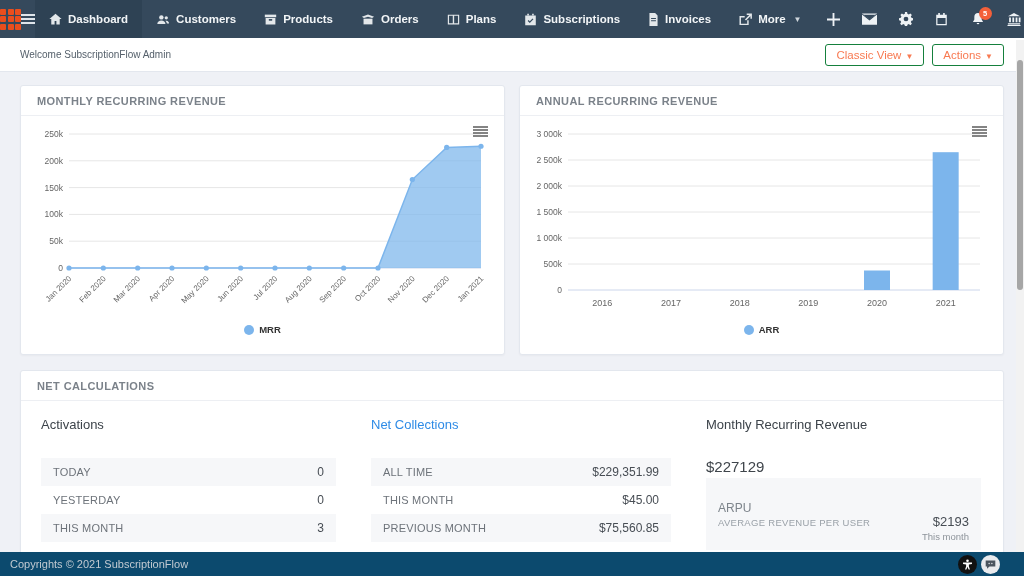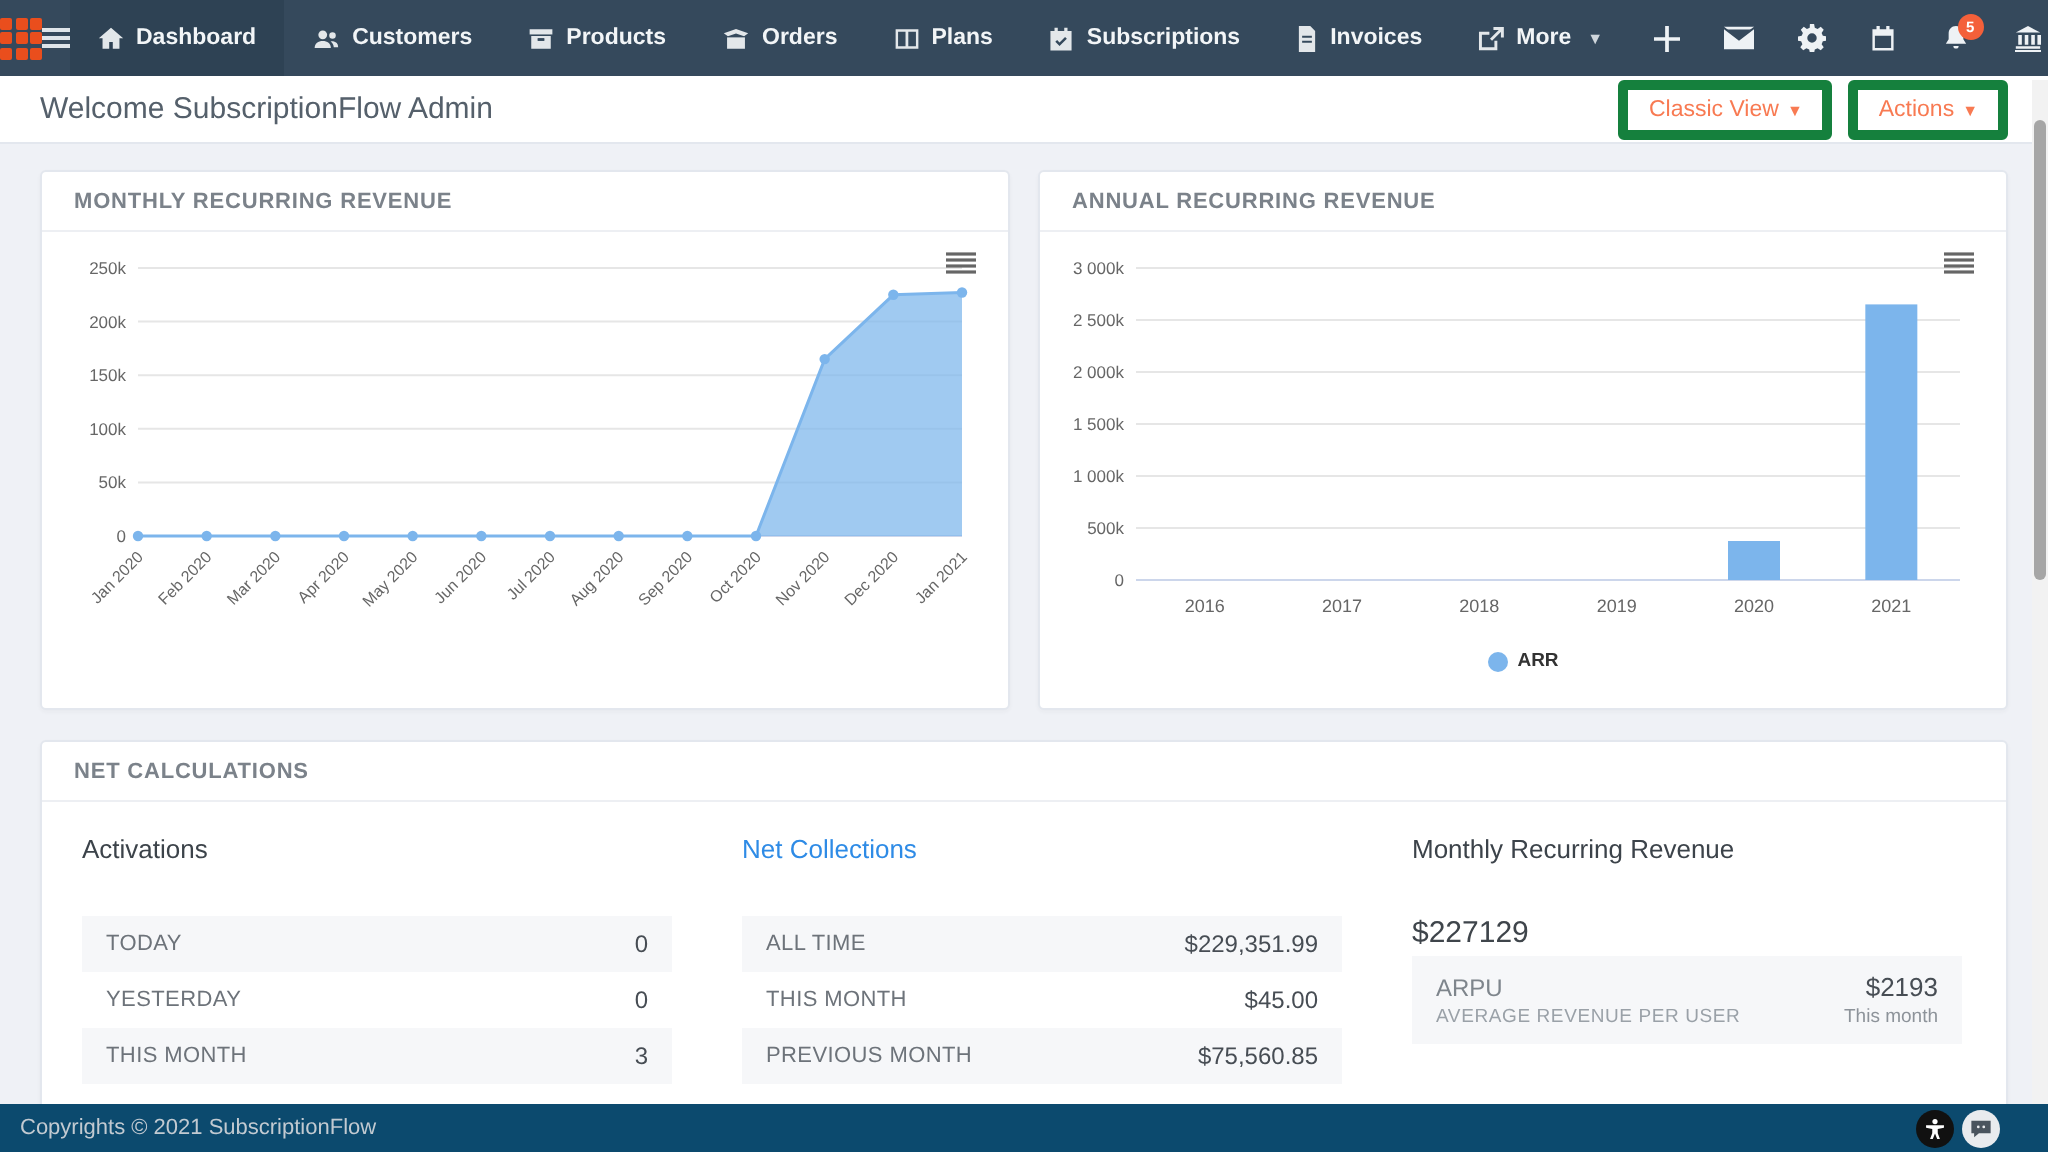--- a/index.html
+++ b/index.html
@@ -15,23 +15,23 @@
   .nav-item { display:flex; align-items:center; gap:6px; padding:0 14px; font-size:11.5px; font-weight:700; color:#f2f5f7; text-decoration:none; cursor:pointer; }
   .nav-item.active { background:#2e4254; }
   .nav-item svg { opacity:.92; }
   .caret { font-size:8px; margin-left:2px; color:#cfd6dc; }
   .nav-actions { margin-left:auto; display:flex; align-items:center; padding-right:10px; }
   .act-btn { width:36px; height:38px; display:flex; align-items:center; justify-content:center; color:#eef2f5; cursor:pointer; position:relative; }
   .badge { position:absolute; top:7px; right:4px; background:#f4603a; color:#fff; font-size:7.5px; font-weight:700; width:13px; height:13px; border-radius:50%; display:flex; align-items:center; justify-content:center; }
 
   
   .page-header { height:34px; background:#fff; border-bottom:1px solid #e3e7ee; display:flex; align-items:center; padding:0 20px; }
-  .page-title { font-size:15px; color:#55606b; font-weight:400; }
+  .page-title { font-size:10px; color:#55606b; font-weight:400; }
   .header-actions { margin-left:auto; display:flex; gap:8px; }
-  .btn-outline { background:#fff; border:5px solid #15803d; color:#f87a52; font-size:11.5px; padding:4px 10px; border-radius:3px; cursor:pointer; font-family:inherit; }
+  .btn-outline { background:#fff; border:1px solid #15803d; color:#f87a52; font-size:11.5px; padding:4px 10px; border-radius:3px; cursor:pointer; font-family:inherit; }
   .btn-outline .caret { color:#f87a52; margin-left:4px; }
 
   
   .content { height:480px; overflow:hidden; padding:13px 20px 0 20px; position:relative; }
   .cards-row { display:flex; gap:14px; }
   .card { background:#fff; border:1px solid #e3e7ee; border-radius:3px; box-shadow:0 1px 2px rgba(40,50,60,.04); }
   .chart-card { flex:1; height:270px; }
   .card-header { padding:9px 16px 8px 16px; font-size:11px; font-weight:700; letter-spacing:.4px; color:#7b828a; border-bottom:1px solid #edeff3; }
   .chart-wrap { position:relative; padding:6px 8px 0 8px; }
   .export-icon { position:absolute; top:10px; right:16px; cursor:pointer; }
@@ -48,21 +48,21 @@
   .net-col h3.link { color:#2e8be6; cursor:pointer; }
   .stat-row { height:28px; display:flex; align-items:center; justify-content:space-between; padding:0 12px; font-size:11px; }
   .stat-row:nth-child(odd) { background:#f6f7f9; }
   .stat-label { color:#6d737a; letter-spacing:.2px; }
   .stat-value { color:#474d54; font-size:12px; }
   .mrr-amount { font-size:15px; color:#3f454b; margin-bottom:3px; }
   .mrr-period { font-size:10px; color:#8d939a; margin-bottom:12px; }
   .arpu-row { background:#f6f7f9; padding:8px 12px; display:flex; justify-content:space-between; align-items:center; }
   .arpu-label { font-size:12px; color:#7e858c; }
   .arpu-sub { font-size:9.5px; color:#9aa1a8; letter-spacing:.3px; margin-top:2px; }
-  .arpu-value { font-size:13px; color:#474d54; text-align:right; }
+  .arpu-value { font-size:13px; color:#474d54; text-align:right;margin-top:28px; }
   .arpu-pd { font-size:9.5px; color:#8d939a; text-align:right; margin-top:2px; }
 
   
   .footer { position:absolute; left:0; bottom:0; width:1024px; height:24px; background:#0c4a6e; color:#c2cad1; font-size:11px; display:flex; align-items:center; padding:0 10px; z-index:6; }
   .footer-widgets { margin-left:auto; display:flex; gap:4px; align-items:center; margin-right:14px; }
   .widget-circle { width:19px; height:19px; border-radius:50%; display:flex; align-items:center; justify-content:center; cursor:pointer; }
   .widget-circle.dark { background:#111; }
   .widget-circle.light { background:#e9ebee; }
 
   
@@ -250,20 +250,26 @@
             <text x="317.6666666666667" y="157" text-anchor="end" font-size="8" fill="#666" font-family="Liberation Sans, sans-serif" transform="rotate(-45 317.6666666666667 157)">Sep 2020</text>
             <circle cx="349" cy="146" r="2.6" fill="#7cb5ec"></circle>
             <text x="352" y="157" text-anchor="end" font-size="8" fill="#666" font-family="Liberation Sans, sans-serif" transform="rotate(-45 352 157)">Oct 2020</text>
             <circle cx="383.3333333333333" cy="57.56" r="2.6" fill="#7cb5ec"></circle>
             <text x="386.3333333333333" y="157" text-anchor="end" font-size="8" fill="#666" font-family="Liberation Sans, sans-serif" transform="rotate(-45 386.3333333333333 157)">Nov 2020</text>
             <circle cx="417.6666666666667" cy="25.400000000000006" r="2.6" fill="#7cb5ec"></circle>
             <text x="420.6666666666667" y="157" text-anchor="end" font-size="8" fill="#666" font-family="Liberation Sans, sans-serif" transform="rotate(-45 420.6666666666667 157)">Dec 2020</text>
             <circle cx="452" cy="24.258855999999994" r="2.6" fill="#7cb5ec"></circle>
             <text x="455" y="157" text-anchor="end" font-size="8" fill="#666" font-family="Liberation Sans, sans-serif" transform="rotate(-45 455 157)">Jan 2021</text>
           </svg>
+        <div class="legend">
+          <svg width="10" height="10" viewBox="0 0 10 10">
+              <circle cx="5" cy="5" r="5" fill="#7cb5ec"></circle>
+            </svg>
+          <span>MRR</span>
+        </div>
       </div>
     </div>
 
     <div class="card chart-card">
       <div class="card-header">ANNUAL RECURRING REVENUE</div>
       <div class="chart-wrap">
         <svg class="export-icon" width="15" height="11" viewBox="0 0 15 11">
             <g stroke="#666" stroke-width="1.6">
               <line x1="0" y1="1" x2="15" y2="1"></line>
               <line x1="0" y1="4" x2="15" y2="4"></line>

